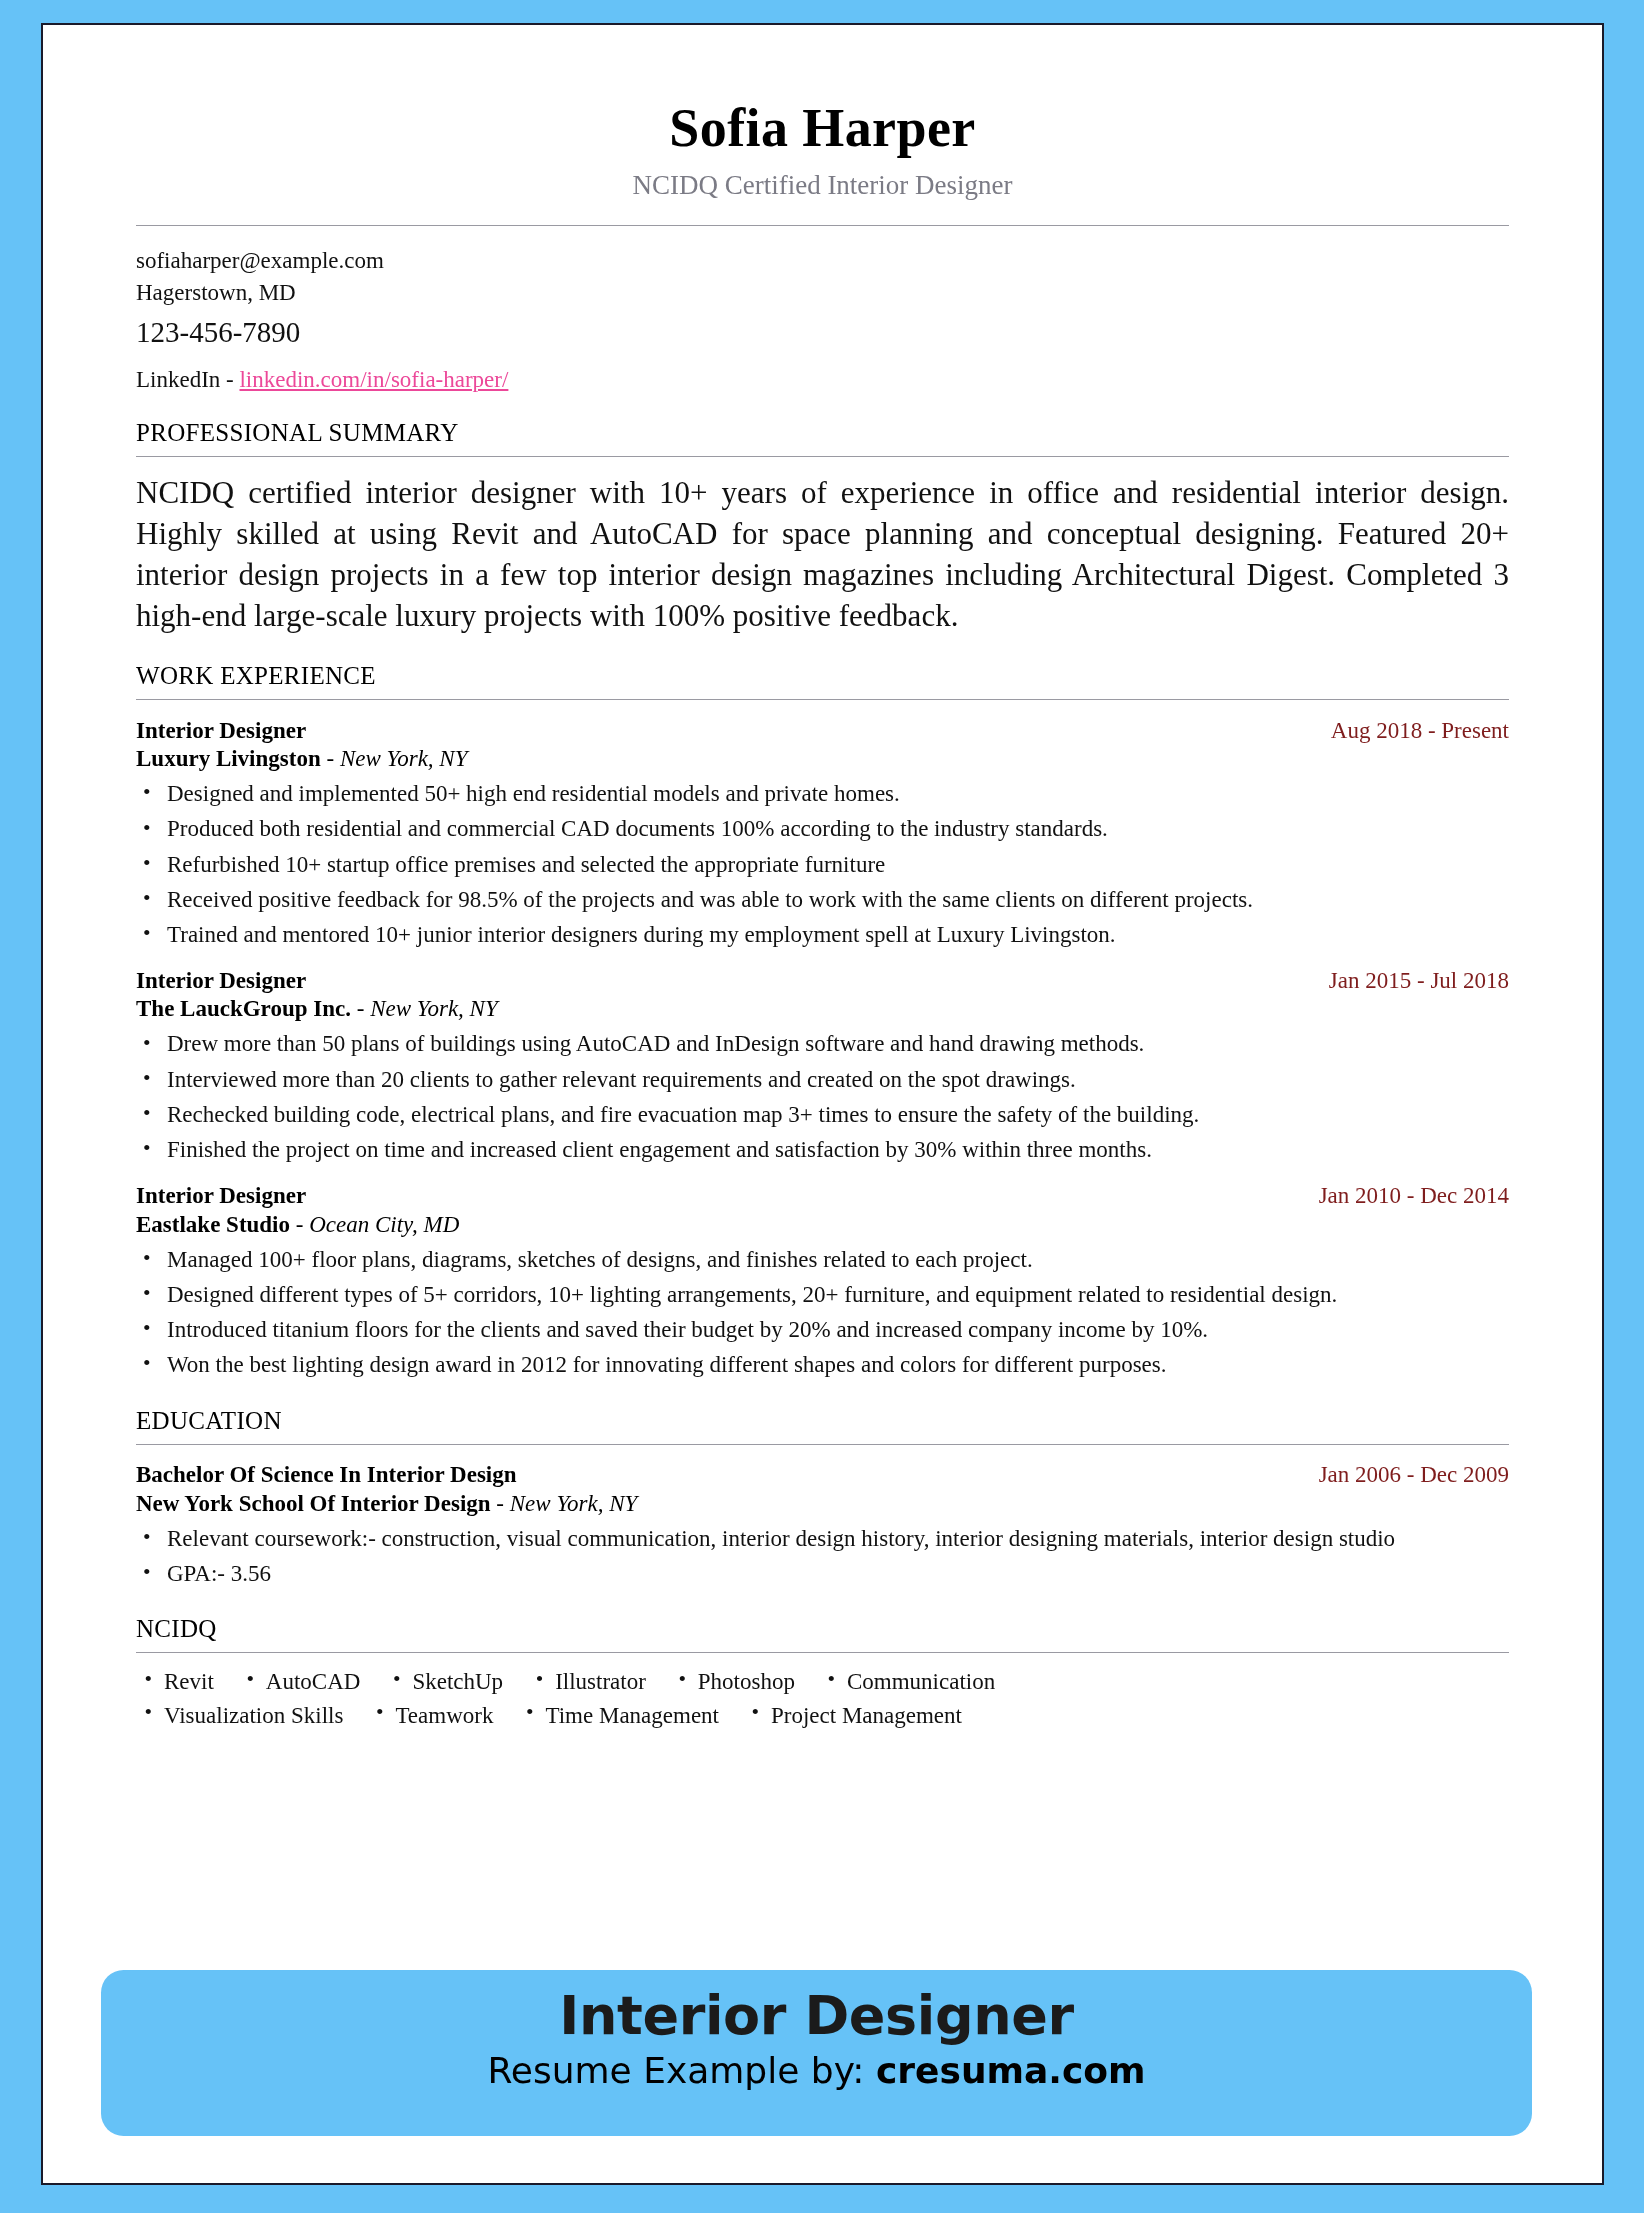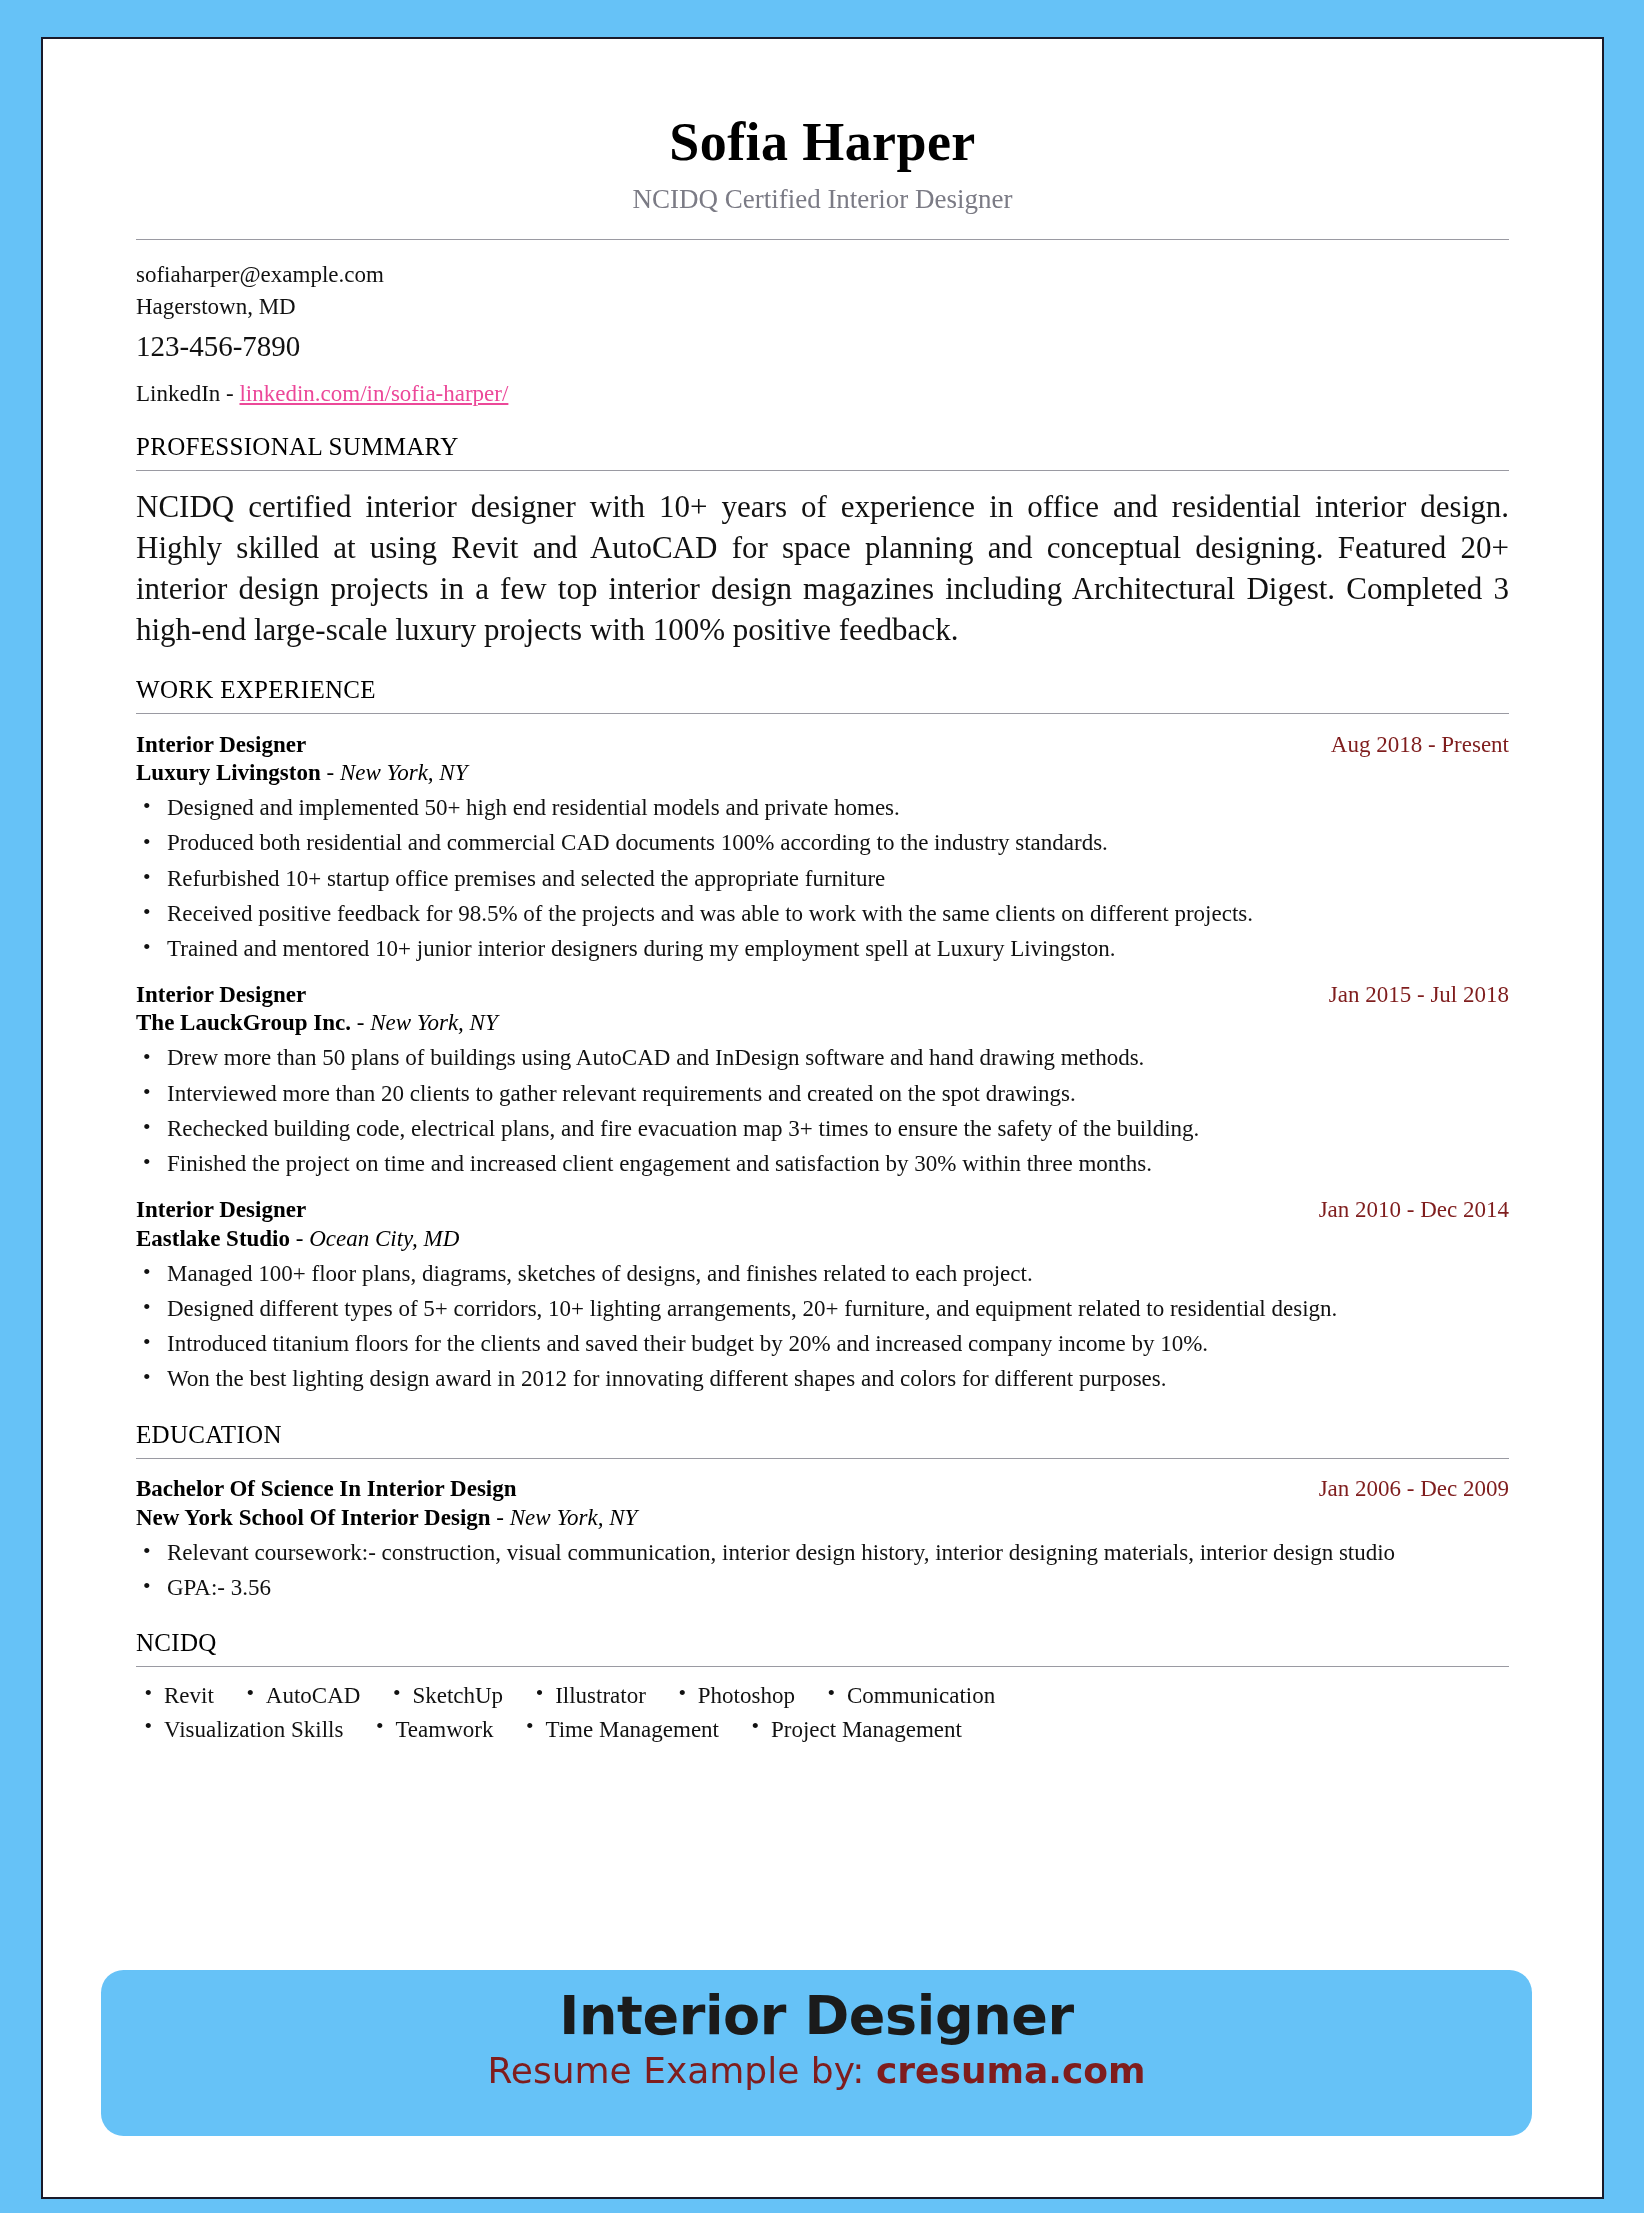--- a/index.html
+++ b/index.html
@@ -9,21 +9,21 @@
     height: 2214px;
     background: #66c2f7;
     font-family: "Liberation Serif", "DejaVu Serif", serif;
     position: relative;
     overflow: hidden;
   }
 
   .page {
     position: absolute;
     left: 41px;
-    top: 37px;
+    top: 23px;
     width: 1563px;
     height: 2162px;
     background: #ffffff;
     border: 2.6px solid #1a1a2a;
     overflow: hidden;
   }
 
   .inner {
     padding: 50px 93px 0 93px;
   }
@@ -181,21 +181,21 @@
   }
   .banner-title {
     font-size: 54px;
     font-weight: bold;
     color: #1b1b1b;
     line-height: 1.12;
     letter-spacing: -0.4px;
   }
   .banner-sub {
     font-size: 36px;
-    color: #7f1d1d;
+    color: #000000;
     margin-top: 3.5px;
     line-height: 1.15;
   }
   .banner-brand { font-weight: bold; }
 </style>
 </head>
 <body>
 
 <div class="page">
   <div class="inner">

